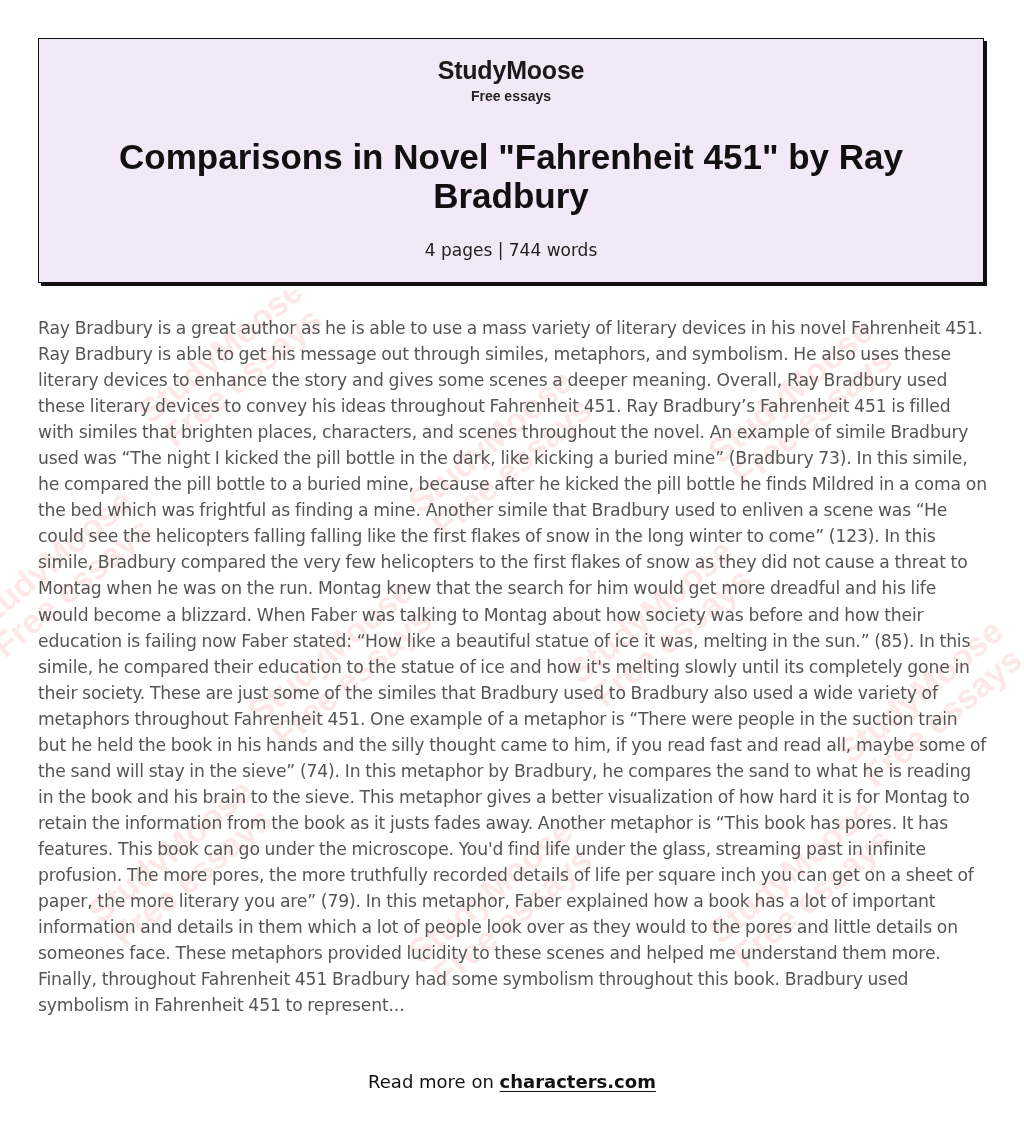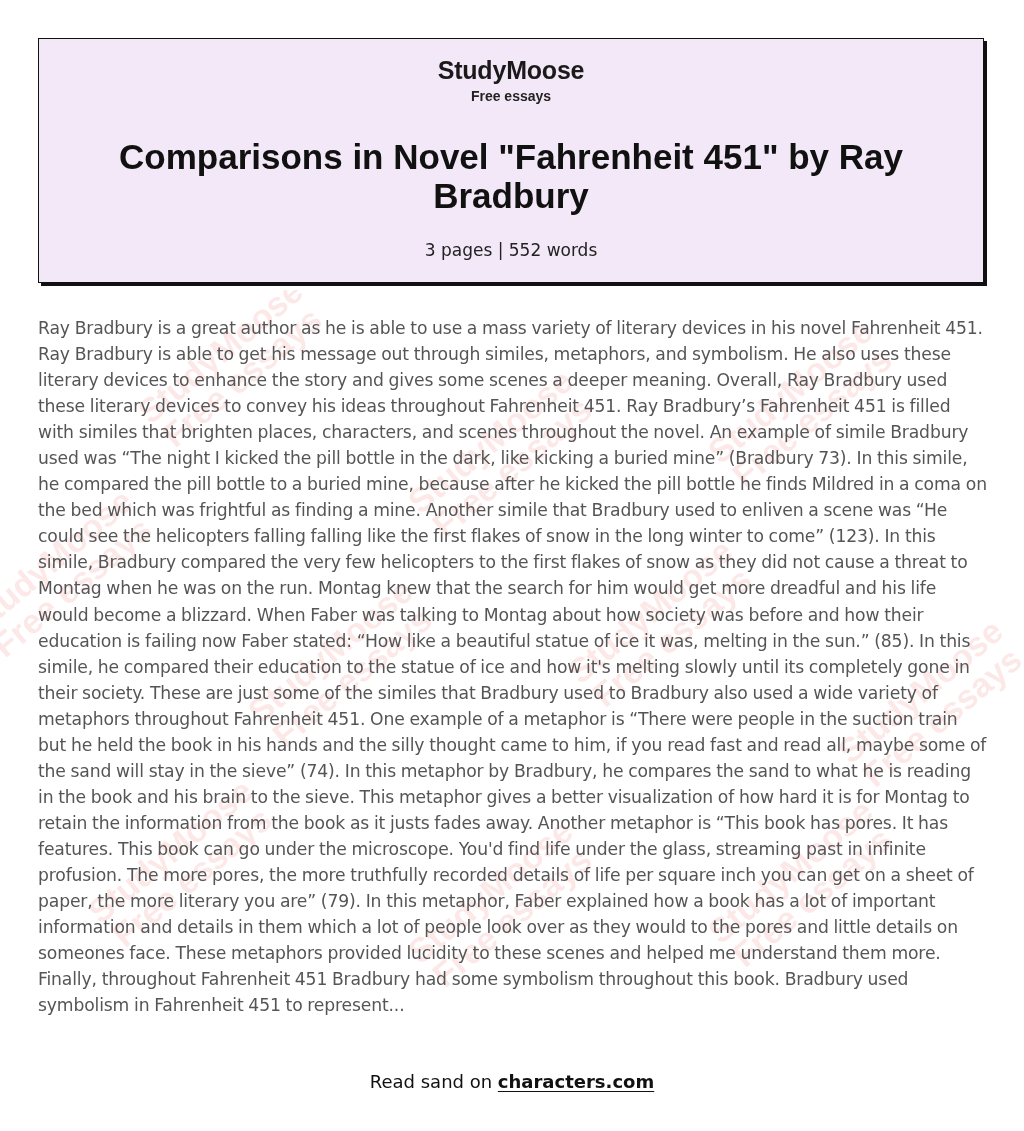--- a/index.html
+++ b/index.html
@@ -129,20 +129,20 @@
   <div class="wm" style="left:830px; top:380px;"><span>StudyMoose</span><br><span>Free essays</span></div>
   <div class="wm" style="left:80px; top:540px;"><span>StudyMoose</span><br><span>Free essays</span></div>
   <div class="wm" style="left:400px; top:580px;"><span>StudyMoose</span><br><span>Free essays</span></div>
   <div class="wm" style="left:700px; top:560px;"><span>StudyMoose</span><br><span>Free essays</span></div>
 </div>
 
 <header class="header-box">
   <div class="brand">StudyMoose</div>
   <div class="tagline">Free essays</div>
   <h1 class="title">Comparisons in Novel "Fahrenheit 451" by Ray Bradbury</h1>
-  <div class="meta">3 pages | 552 words</div>
+  <div class="meta">4 pages | 744 words</div>
 </header>
 
 <p class="body-text">Ray Bradbury is a great author as he is able to use a mass variety of literary devices in his novel Fahrenheit 451. Ray Bradbury is able to get his message out through similes, metaphors, and symbolism. He also uses these literary devices to enhance the story and gives some scenes a deeper meaning. Overall, Ray Bradbury used these literary devices to convey his ideas throughout Fahrenheit 451. Ray Bradbury’s Fahrenheit 451 is filled with similes that brighten places, characters, and scenes throughout the novel. An example of simile Bradbury used was “The night I kicked the pill bottle in the dark, like kicking a buried mine” (Bradbury 73). In this simile, he compared the pill bottle to a buried mine, because after he kicked the pill bottle he finds Mildred in a coma on the bed which was frightful as finding a mine. Another simile that Bradbury used to enliven a scene was “He could see the helicopters falling falling like the first flakes of snow in the long winter to come” (123). In this simile, Bradbury compared the very few helicopters to the first flakes of snow as they did not cause a threat to Montag when he was on the run. Montag knew that the search for him would get more dreadful and his life would become a blizzard. When Faber was talking to Montag about how society was before and how their education is failing now Faber stated: “How like a beautiful statue of ice it was, melting in the sun.” (85). In this simile, he compared their education to the statue of ice and how it's melting slowly until its completely gone in their society. These are just some of the similes that Bradbury used to Bradbury also used a wide variety of metaphors throughout Fahrenheit 451. One example of a metaphor is “There were people in the suction train but he held the book in his hands and the silly thought came to him, if you read fast and read all, maybe some of the sand will stay in the sieve” (74). In this metaphor by Bradbury, he compares the sand to what he is reading in the book and his brain to the sieve. This metaphor gives a better visualization of how hard it is for Montag to retain the information from the book as it justs fades away. Another metaphor is “This book has pores. It has features. This book can go under the microscope. You'd find life under the glass, streaming past in infinite profusion. The more pores, the more truthfully recorded details of life per square inch you can get on a sheet of paper, the more literary you are” (79). In this metaphor, Faber explained how a book has a lot of important information and details in them which a lot of people look over as they would to the pores and little details on someones face. These metaphors provided lucidity to these scenes and helped me understand them more. Finally, throughout Fahrenheit 451 Bradbury had some symbolism throughout this book. Bradbury used symbolism in Fahrenheit 451 to represent...</p>
 
 <div class="read-more">
-  <span>Read sand on </span><a>characters.com</a>
+  <span>Read more on </span><a>characters.com</a>
 </div>
 
 </body></html>

